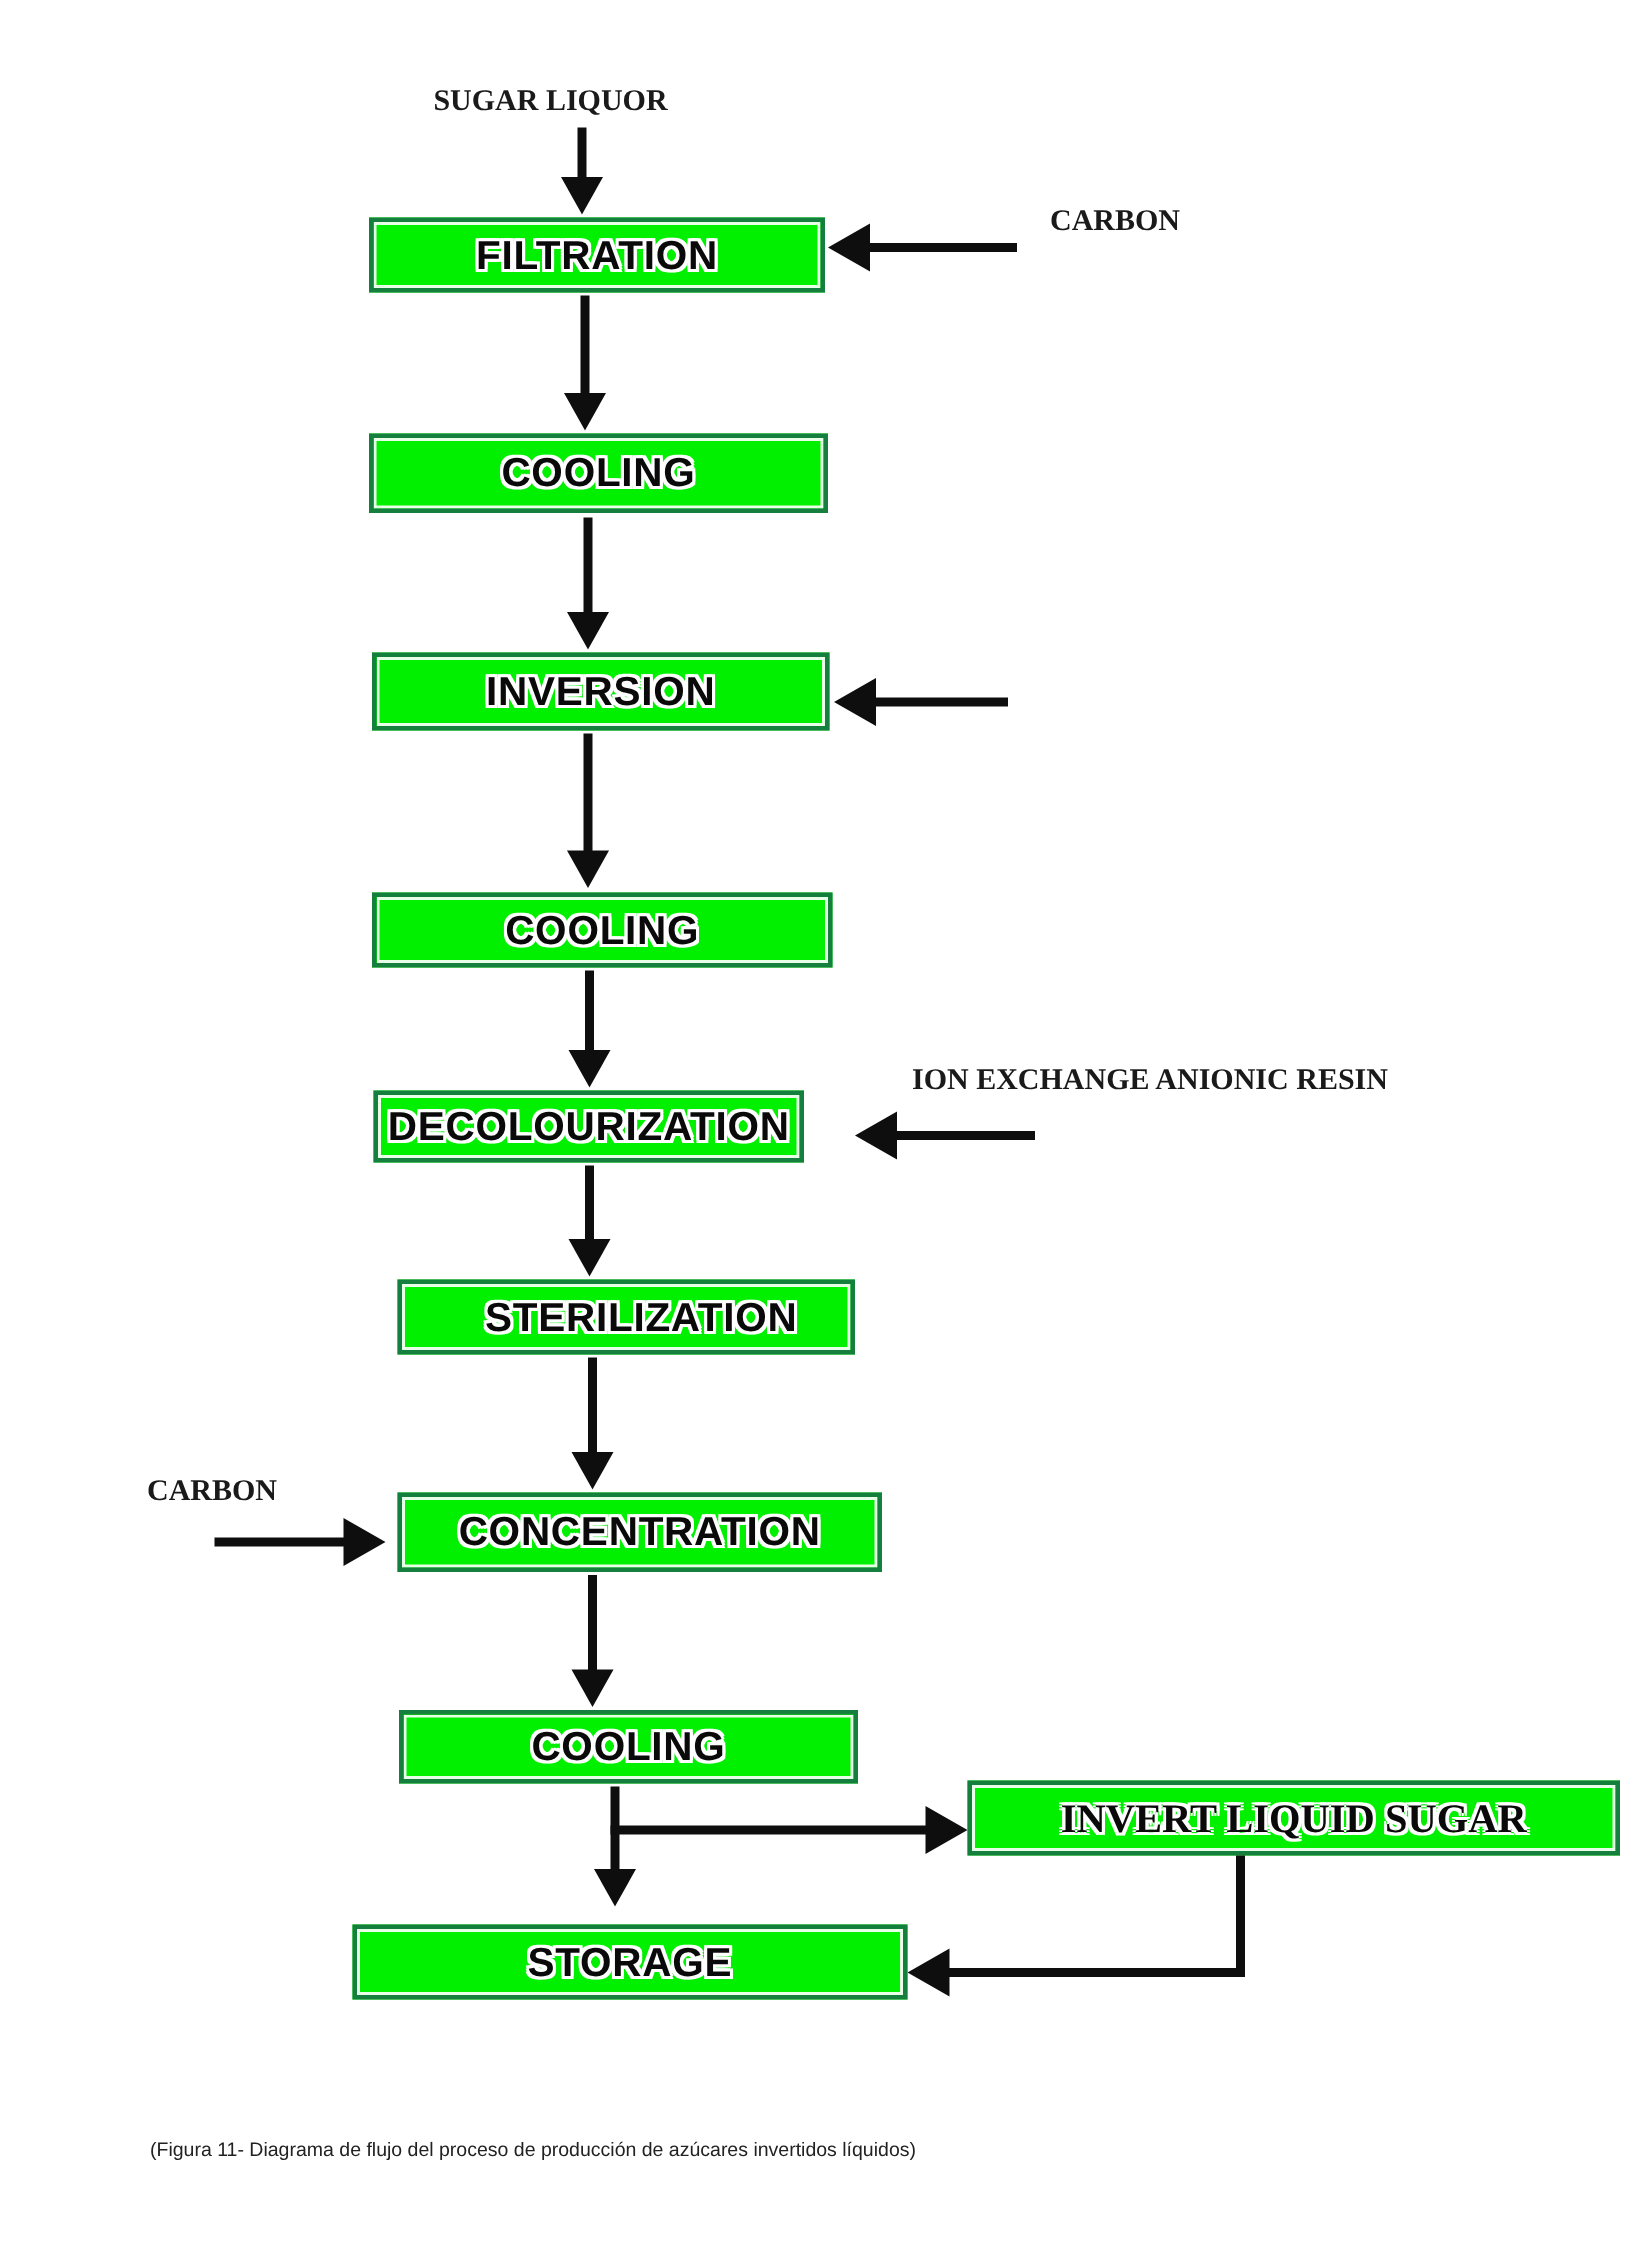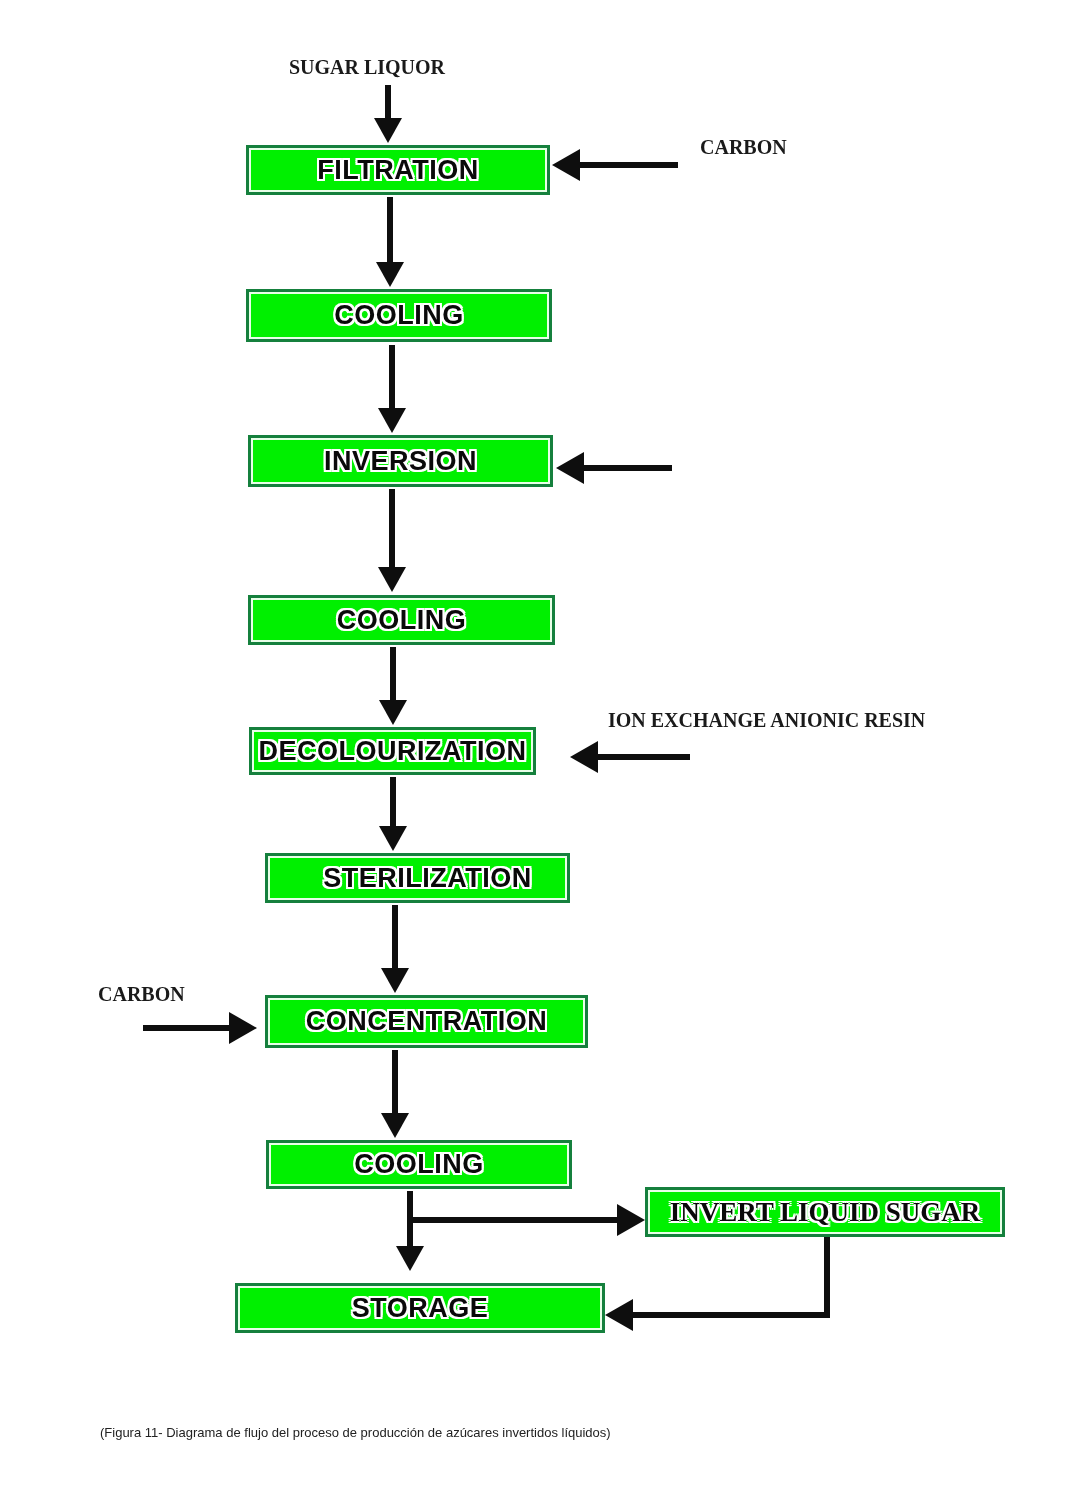--- a/index.html
+++ b/index.html
@@ -212,21 +212,21 @@
   <div class="va" style="left:395px; top:1191px; height:80px;">
     <div class="stem"></div>
     <div class="head"></div>
   </div>
 
   <div class="ha right" style="left:407px; top:1204px; width:238px;">
     <div class="stem"></div>
     <div class="head"></div>
   </div>
 
-  <div class="fbox" style="left:645px; top:1187px; width:360px; height:50px;">
+  <div class="fbox" style="left:645px; top:1187px; width:435px; height:50px;">
     <span class="fbox-label serif">INVERT LIQUID SUGAR</span>
   </div>
 
   <div class="conn" style="left:824px; top:1237px; width:6px; height:81px;"></div>
 
   <div class="ha left" style="left:605px; top:1299px; width:225px;">
     <div class="stem"></div>
     <div class="head"></div>
   </div>
 

